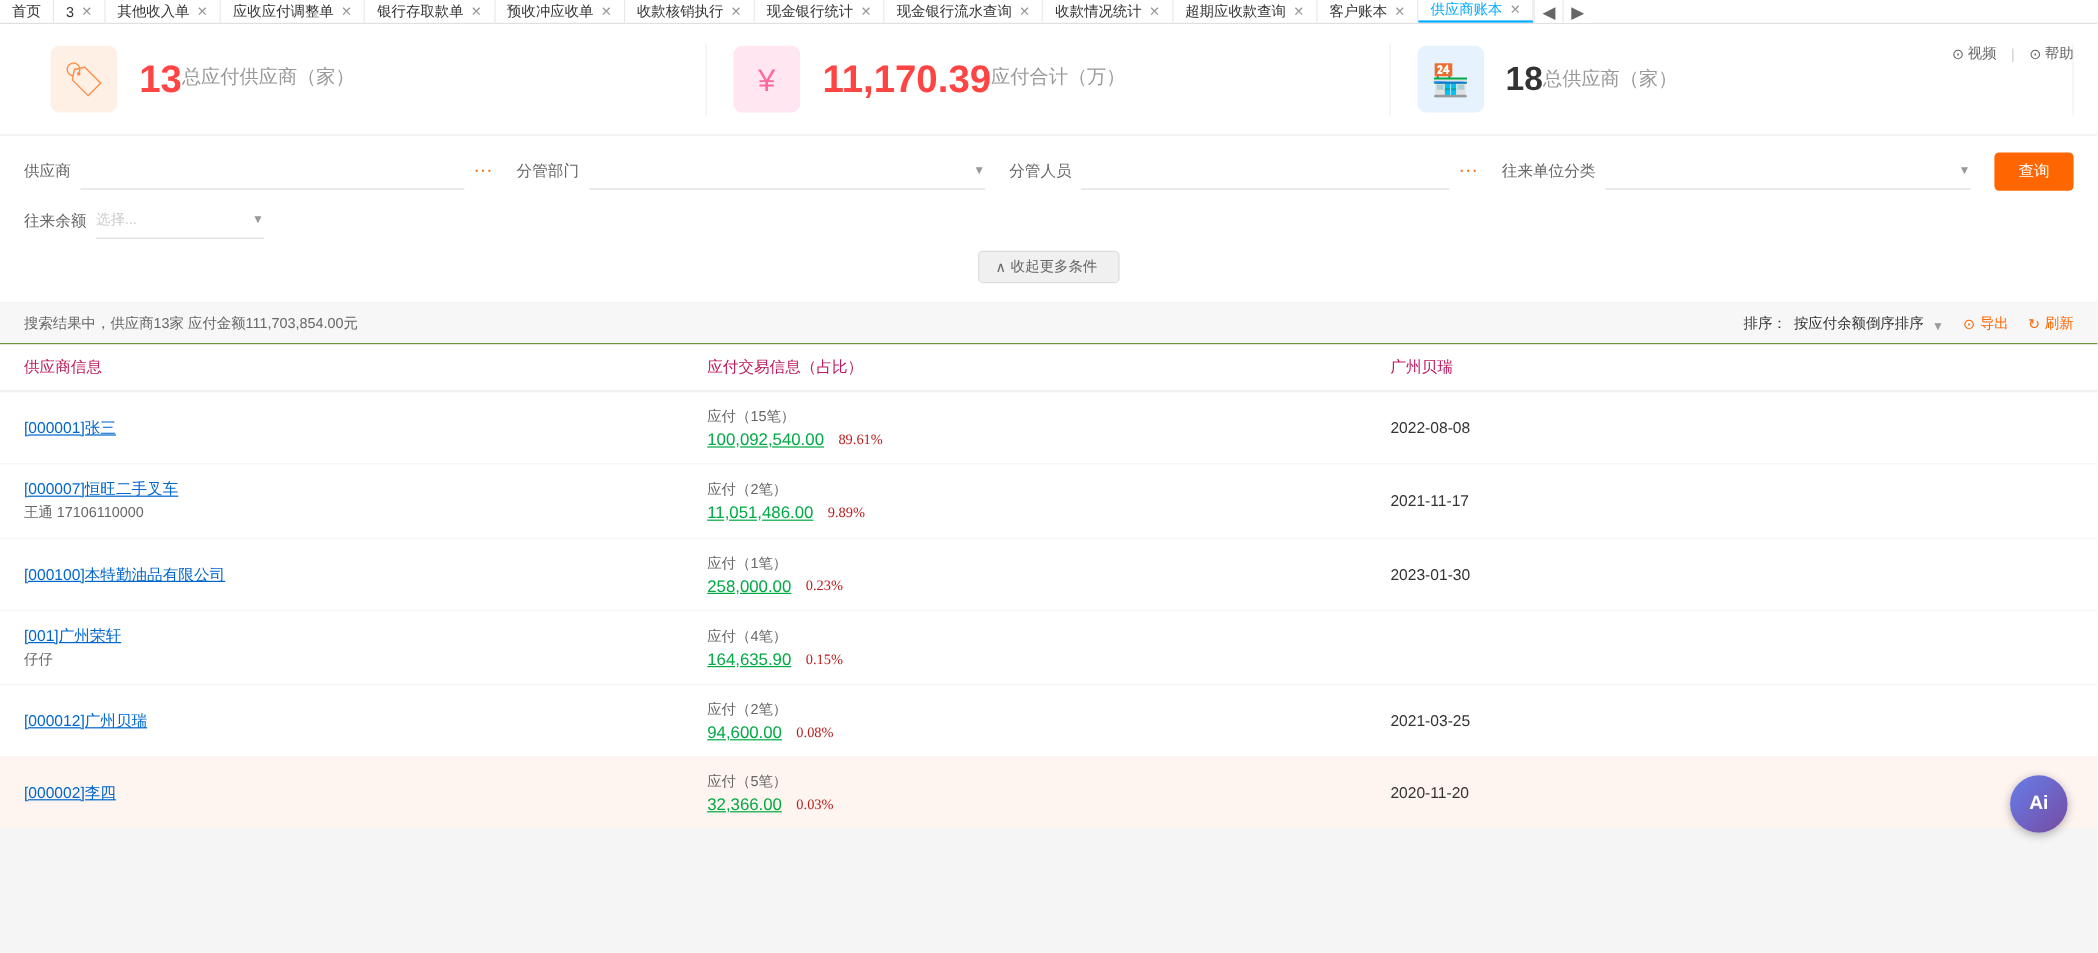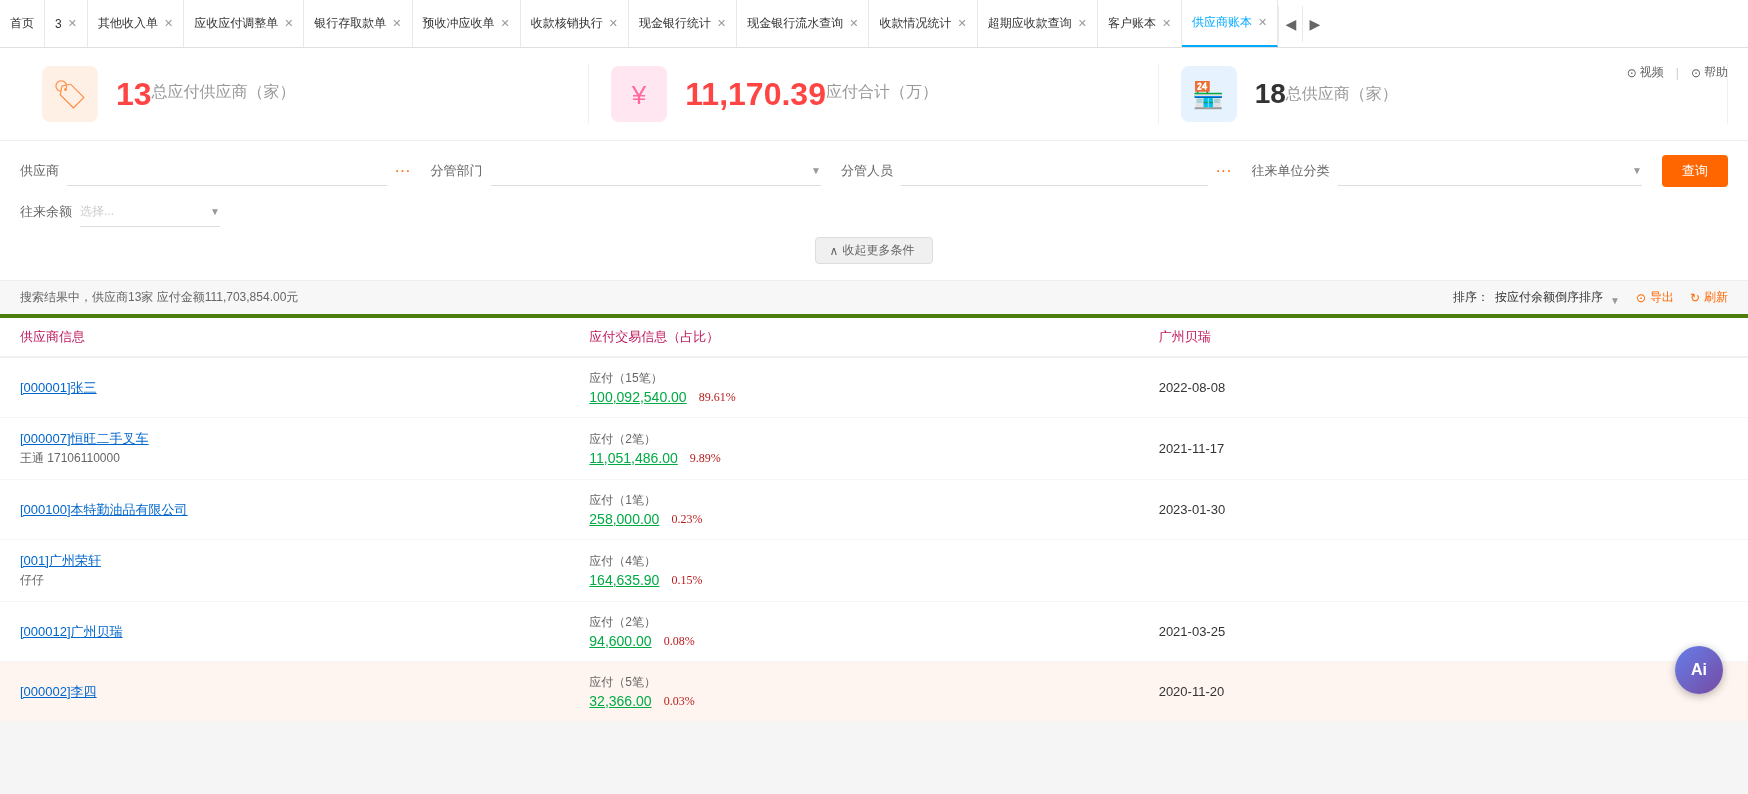--- a/index.html
+++ b/index.html
@@ -4,21 +4,21 @@
   <style>
     * { box-sizing: border-box; margin: 0; padding: 0; }
     body { font-family: "Microsoft YaHei", "PingFang SC", sans-serif; font-size: 13px; background: #f5f5f5; color: #333; }
 
     
     .top-nav {
       display: flex;
       align-items: center;
       background: #fff;
       border-bottom: 1px solid #e0e0e0;
-      height: 48px;
+      height: 20px;
       overflow: hidden;
     }
     .nav-tab {
       display: flex;
       align-items: center;
       padding: 0 10px;
       height: 100%;
       white-space: nowrap;
       font-size: 12px;
       color: #333;
@@ -144,21 +144,21 @@
     }
     .collapse-btn span { margin-right: 4px; }
 
     
     .results-bar {
       display: flex;
       align-items: center;
       justify-content: space-between;
       background: #f7f7f7;
       padding: 8px 20px;
-      border-bottom: 4px solid #4d7c0f;
+      border-bottom: 1px solid #4d7c0f;
       font-size: 12px;
       color: #666;
     }
     .results-right {
       display: flex;
       align-items: center;
       gap: 16px;
     }
     .sort-select {
       display: flex;

